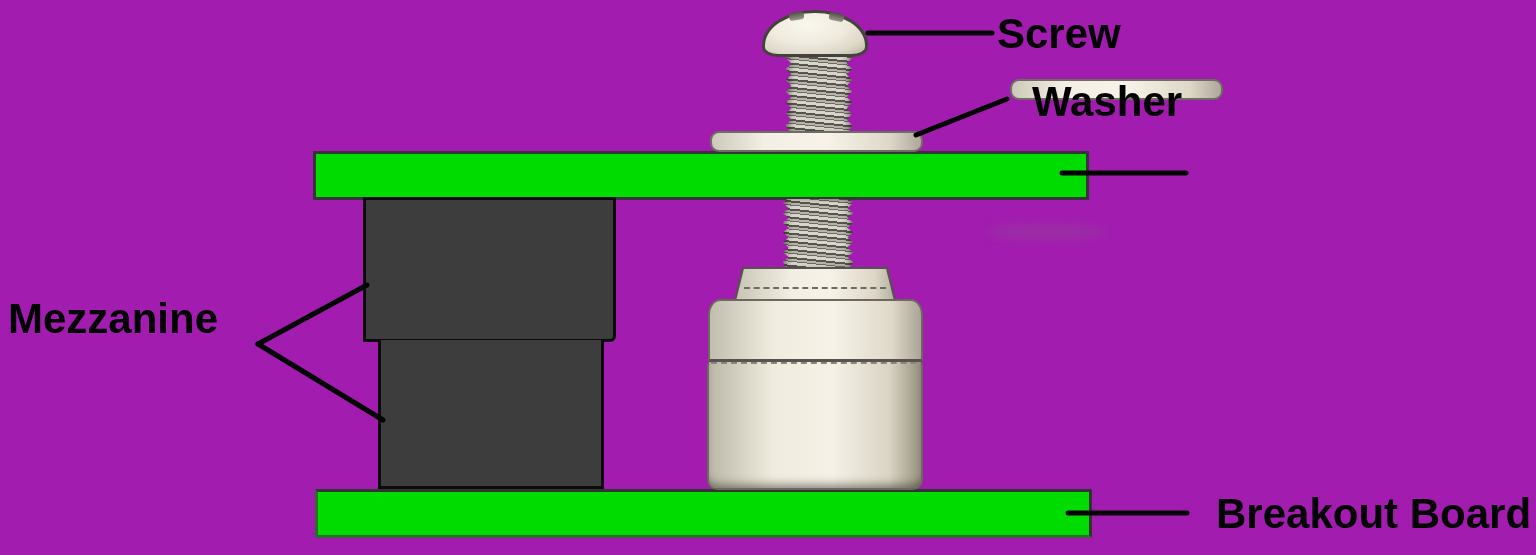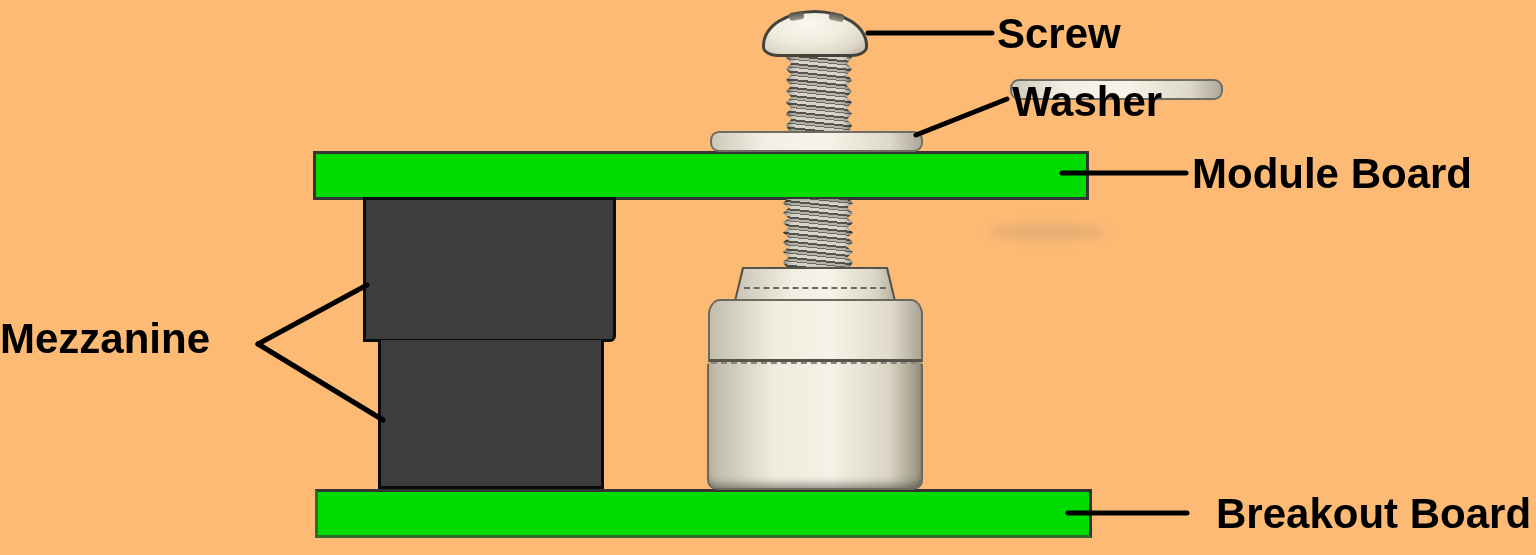--- a/index.html
+++ b/index.html
@@ -4,21 +4,21 @@
 <style>
   :root{
     --board-green:#00DC00;
     --connector-gray:#3D3D3D;
     --hardware-cream:#EDE9DD;
     --outline-black:#000000;
     --label-text:#000000;
   }
   html,body{margin:0;padding:0;background:#fff;}
   .stage{
-    position:relative;width:1536px;height:555px;background:#fdba74;overflow:hidden;
+    position:relative;width:1536px;height:555px;background:#a21caf;overflow:hidden;
     font-family:"Liberation Sans","DejaVu Sans",sans-serif;
   }
   
   .board{
     position:absolute;background:var(--board-green);
     border:3px solid #353535;box-sizing:border-box;
   }
   .board.module{left:313px;top:151px;width:776px;height:49px;}
   .board.breakout{left:315px;top:489px;width:777px;height:49px;border-color:#2e6b2e;border-top-color:#333;border-right-color:#333;}
   .board-shadow{
@@ -50,21 +50,21 @@
     background:repeating-linear-gradient(186deg,#57554d 0 2px,#b7b5aa 2px 4px,#6e6c63 4px 5px,#d8d6cb 5px 8px);
     box-shadow:inset 6px 0 7px -3px rgba(20,20,15,.6), inset -6px 0 7px -3px rgba(20,20,15,.6);
     clip-path:polygon(6% 0,94% 0,100% 6%,92% 13%,100% 20%,92% 27%,100% 34%,92% 41%,100% 48%,92% 55%,100% 62%,92% 69%,100% 76%,92% 83%,100% 90%,94% 100%,6% 100%,0 90%,8% 83%,0 76%,8% 69%,0 62%,8% 55%,0 48%,8% 41%,0 34%,8% 27%,0 20%,8% 13%,0 6%);
   }
   .thread.upper-thread{left:786px;top:53px;width:66px;height:80px;}
   .thread.lower-thread{left:783px;top:199px;width:70px;height:70px;}
   
   .washer{
     position:absolute;left:710px;top:131px;width:213px;height:21px;box-sizing:border-box;
     background:linear-gradient(90deg,#cdc9ba 0%,#f3efe4 25%,#f7f3e8 55%,#ddd8c8 85%,#ada89a 100%);
-    border:2px solid #6f6d63;border-radius:9px;
+    border:2px solid #6f6d63;border-radius:9px;padding-left:20px;
   }
   
   .standoff-cap{
     position:absolute;left:734px;top:267px;width:162px;height:34px;
     background:#55534b;
     clip-path:polygon(5% 0,95% 0,100% 100%,0 100%);
   }
   .standoff-cap .inner{
     position:absolute;left:2px;top:2px;right:2px;bottom:0;
     background:linear-gradient(90deg,#c9c5b5 0%,#f2eee3 35%,#f6f2e7 60%,#dbd6c6 88%,#b5b0a0 100%);
@@ -92,21 +92,21 @@
   svg.leaders line{stroke:var(--outline-black);stroke-width:5;stroke-linecap:round;}
   
   .label{
     position:absolute;color:var(--label-text);font-weight:bold;font-size:42px;
     line-height:42px;white-space:nowrap;letter-spacing:0px;
   }
   .label.screw{left:997px;top:13px;}
   .label.washer{left:1010px;top:79px;}
   .label.module{left:1192px;top:153px;}
   .label.breakout{left:1192px;top:493px;margin-left:24px;}
-  .label.mezzanine{left:0;top:292px;line-height:53px;margin-top:20px;}
+  .label.mezzanine{left:8px;top:292px;line-height:53px;}
 </style>
 </head>
 <body>
 
 <div class="stage">
 
   <div class="board-shadow"></div>
 
   <div class="board module"></div>
   <div class="board breakout"></div>
@@ -133,19 +133,18 @@
     <line x1="868" y1="33" x2="992" y2="33"></line>
     <line x1="916" y1="135" x2="1007" y2="99"></line>
     <line x1="1062" y1="173" x2="1186" y2="173"></line>
     <line x1="1068" y1="513" x2="1187" y2="513"></line>
     <line x1="258" y1="344" x2="367" y2="285"></line>
     <line x1="258" y1="344" x2="383" y2="420"></line>
   </svg>
 
   <div class="label screw">Screw</div>
   <div class="label washer">Washer</div>
-  <div class="label module">Module Board</div>
   <div class="label breakout">Breakout Board</div>
   <div class="label mezzanine">
     <div>Mezzanine</div>
   </div>
 
 </div>
 
 </body></html>

